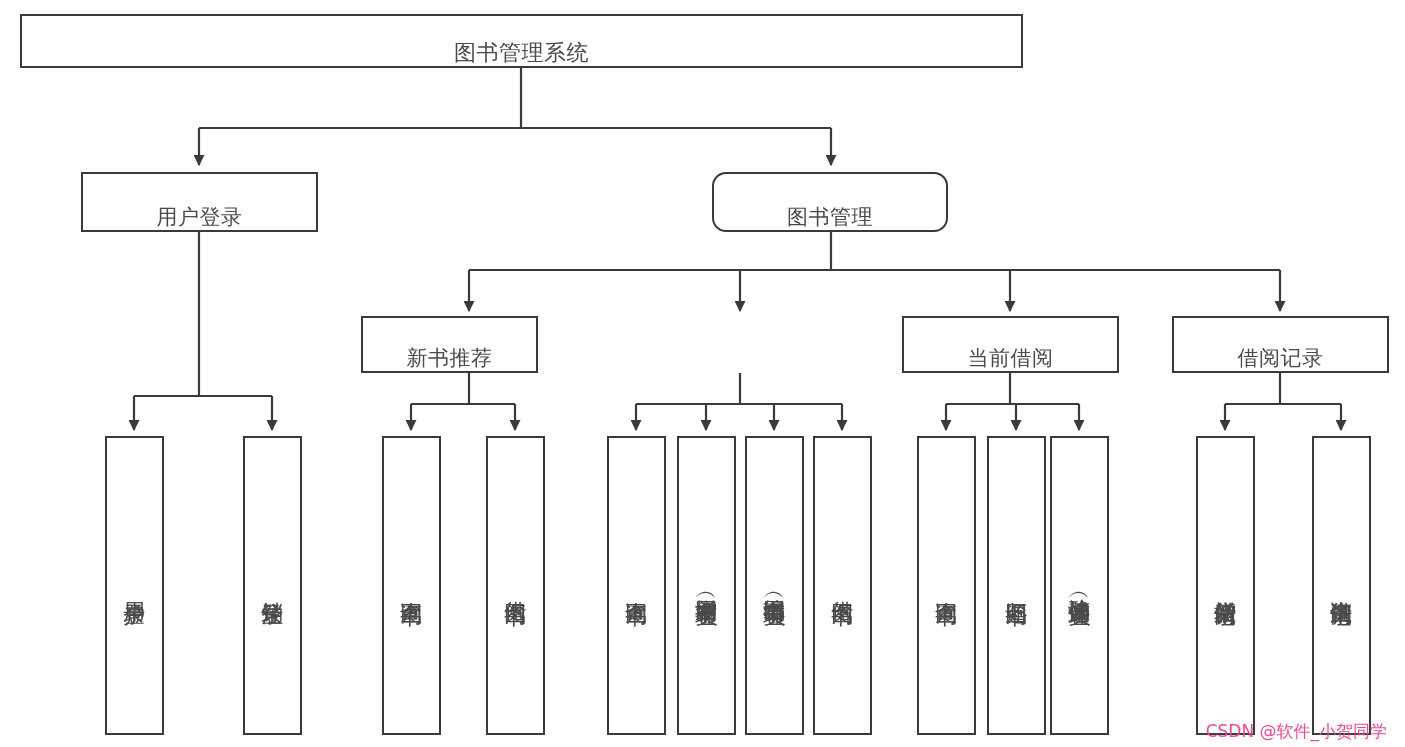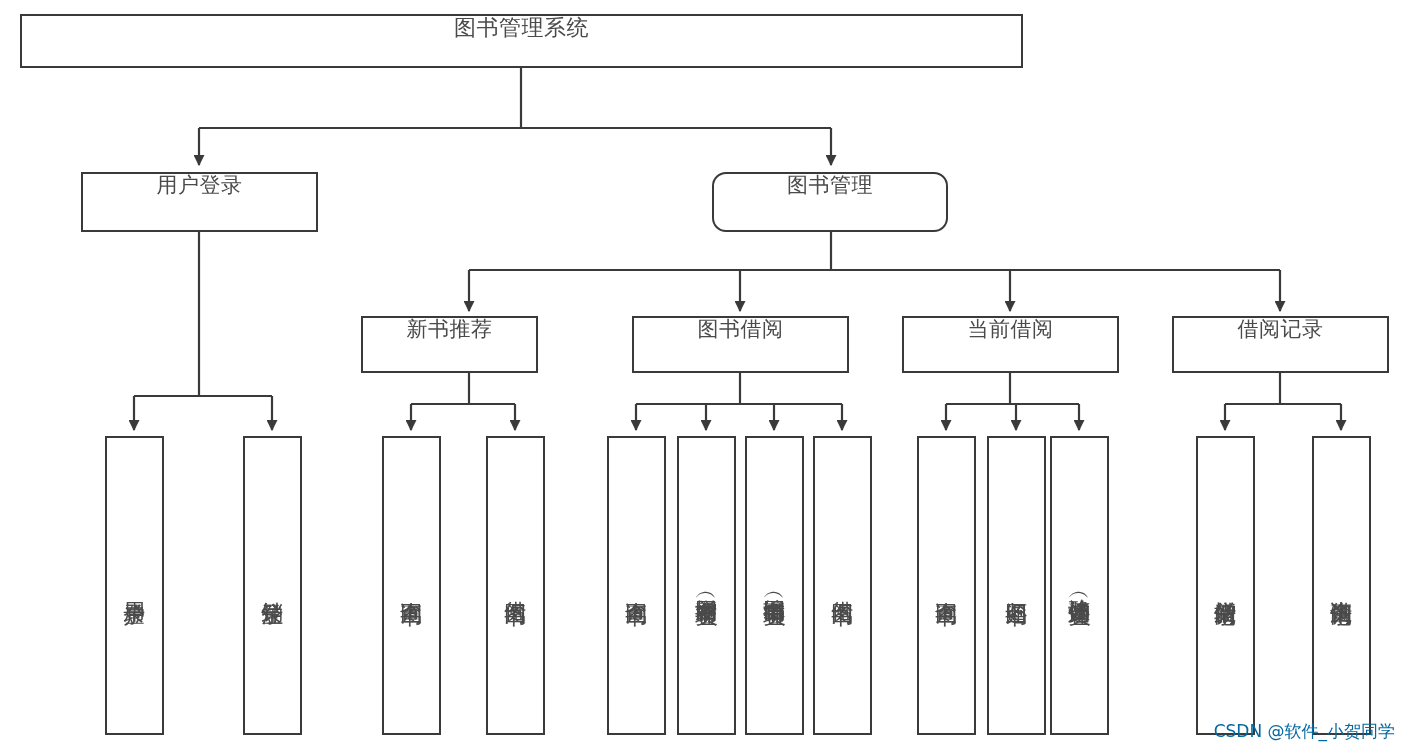--- a/index.html
+++ b/index.html
@@ -25,21 +25,21 @@
     width: 1405px;
     height: 747px;
     pointer-events: none;
   }
   .node {
     position: absolute;
     box-sizing: border-box;
     background: #ffffff;
     border: 2.2px solid #3a3a3a;
     display: flex;
-    align-items: flex-start;
+    align-items: flex-end;
     justify-content: center;
     color: #4a4a4a;
     z-index: 2;
   }
   .node .label {
     display: block;
     text-align: center;
     line-height: 1.12;
     color: #4a4a4a;
   }
@@ -62,24 +62,24 @@
     writing-mode: vertical-rl;
     text-orientation: upright;
     font-size: 22px;
     line-height: 1.06;
     letter-spacing: 1px;
     max-height: 292px;
     overflow: visible;
   }
   .watermark {
     position: absolute;
-    right: 10px;
+    right: 18px;
     bottom: 4px;
     font-size: 17px;
-    color: #0369a1;
+    color: #ec4899;
     white-space: nowrap;
     z-index: 3;
     font-family: "DejaVu Sans", "Liberation Sans", sans-serif;
   }
 </style>
 </head>
 <body>
 
 <div id="canvas">
 
@@ -140,23 +140,20 @@
   <div class="node horiz" style="left:81px; top:172px; width:237px; height:60px;">
     <span class="label">用户登录</span>
   </div>
   <div class="node horiz" style="left:712px; top:172px; width:236px; height:60px;border-radius:14px;">
     <span class="label">图书管理</span>
   </div>
 
   <div class="node horiz" style="left:361px; top:316px; width:177px; height:57px;">
     <span class="label">新书推荐</span>
   </div>
-  <div class="node horiz" style="left:632px; top:316px; width:217px; height:57px;">
-    <span class="label">图书借阅</span>
-  </div>
   <div class="node horiz" style="left:902px; top:316px; width:217px; height:57px;">
     <span class="label">当前借阅</span>
   </div>
   <div class="node horiz" style="left:1172px; top:316px; width:217px; height:57px;">
     <span class="label">借阅记录</span>
   </div>
 
   <div class="node vert" style="left:105px; top:436px; width:59px; height:299px;">
     <span class="label">用户登录</span>
   </div>

